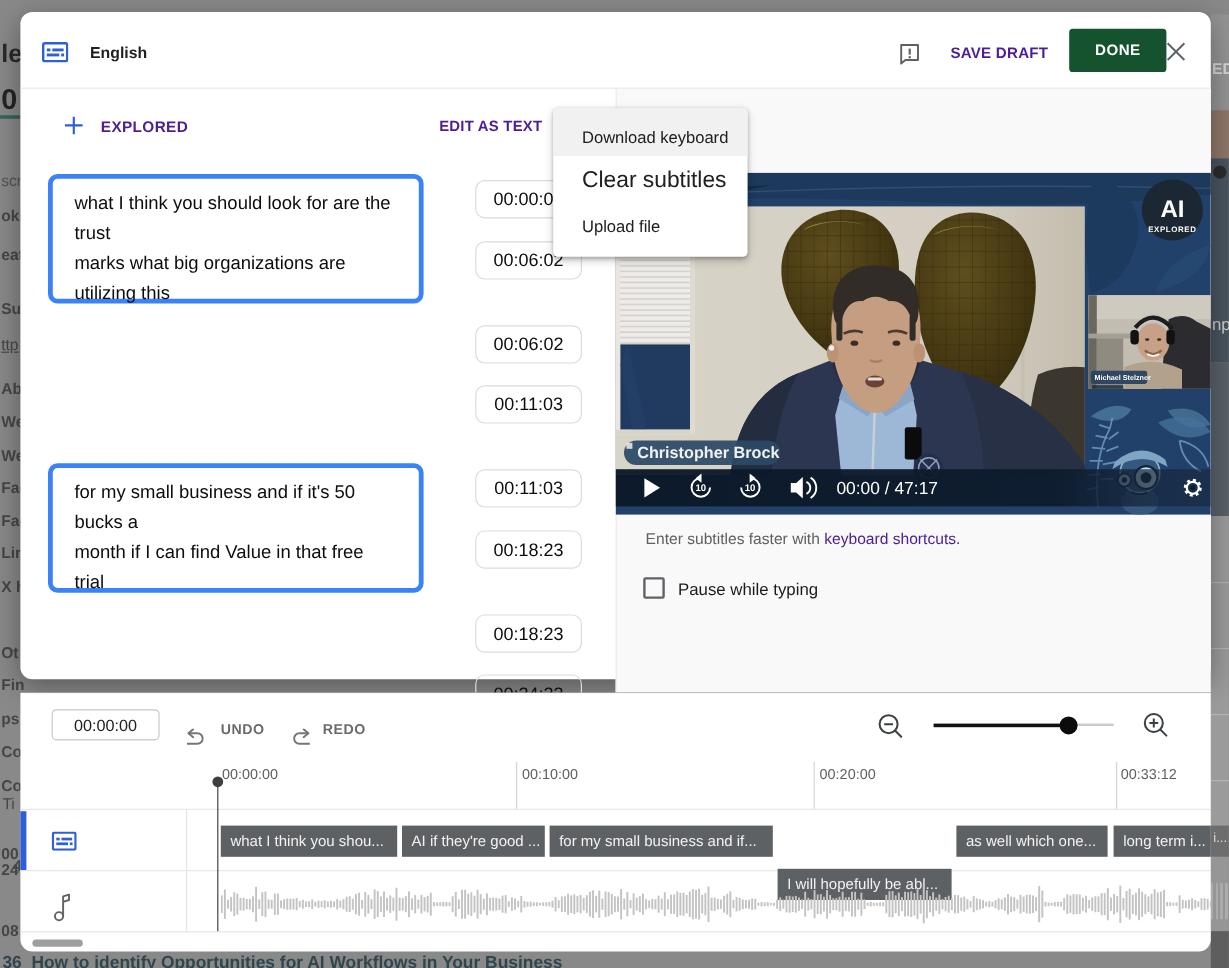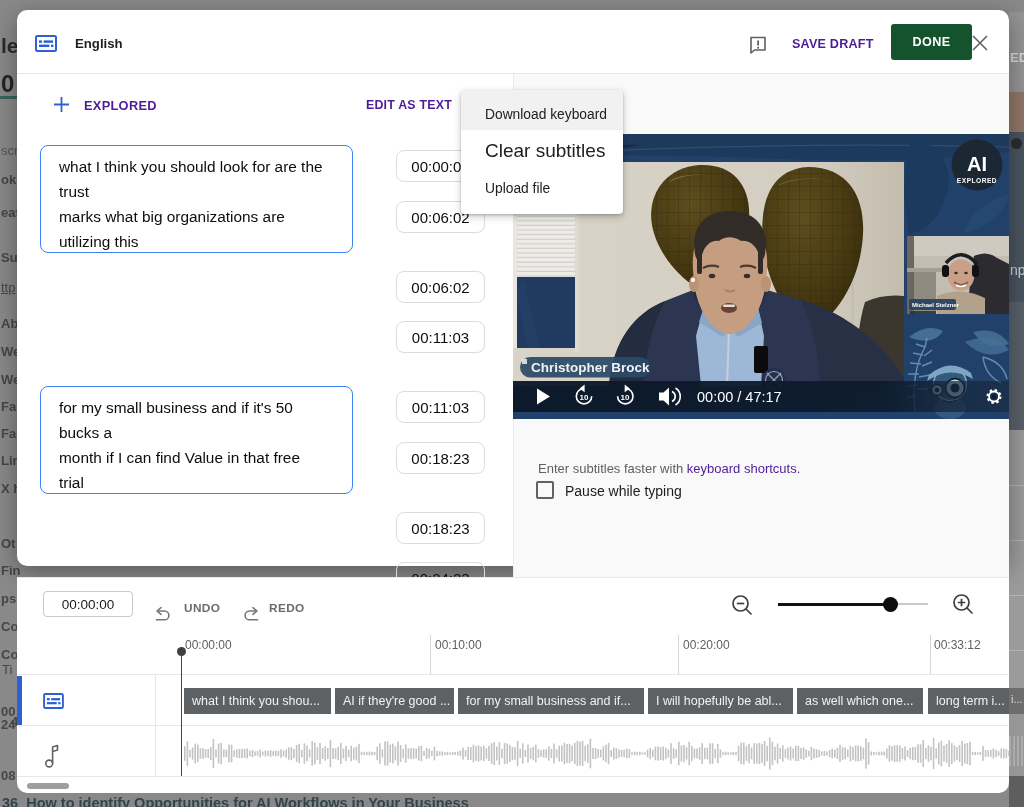--- a/index.html
+++ b/index.html
@@ -3,21 +3,21 @@
 <meta charset="utf-8">
 <style>
 * { margin:0; padding:0; box-sizing:border-box; }
 html,body { width:1024px; height:807px; overflow:hidden; background:#898989; font-family:"Liberation Sans", sans-serif; }
 .abs { position:absolute; }
 #bg { position:absolute; left:0; top:0; width:1024px; height:807px; }
 .bgtxt { position:absolute; color:#464646; font-size:13px; font-weight:bold; white-space:nowrap; }
 #dialog { position:absolute; left:17px; top:10px; width:992px; height:556px; background:#fff; border-radius:10px; box-shadow:0 6px 24px rgba(0,0,0,.35); }
 .blue { color:#4c1d95; }
 .icon { position:absolute; }
-.capbox { position:absolute; left:23px; width:313px; height:108px; border:1px solid #3b82f6; border-radius:8px; padding:8px 18px; font-size:15.4px; line-height:25px; color:#0d0d0d; white-space:nowrap; }
+.capbox { position:absolute; left:23px; width:313px; height:108px; border:4px solid #3b82f6; border-radius:8px; padding:8px 18px; font-size:15.4px; line-height:25px; color:#0d0d0d; white-space:nowrap; }
 .tsbox { position:absolute; left:379px; width:89px; height:32px; border:1px solid #dadce0; border-radius:8px; font-size:15px; color:#0d0d0d; text-align:center; line-height:31px; }
 .seg { position:absolute; top:678px; height:26px; background:#5e6163; color:#f2f2f2; font-size:12.5px; line-height:26px; padding-left:8px; white-space:nowrap; overflow:hidden; }
 </style>
 </head>
 <body>
 <div id="bg">
 
   <div class="bgtxt" style="left:1px;top:34px;font-size:21px;color:#2b2b2b;">le</div>
   <div class="bgtxt" style="left:1px;top:70px;font-size:24px;color:#242424;">0</div>
   <div class="abs" style="left:0;top:96px;width:17px;height:3px;background:#37655c;"></div>
@@ -101,21 +101,21 @@
     <div class="tsbox" style="top:196.5px;">00:06:02</div>
     <div class="tsbox" style="top:247px;">00:11:03</div>
     <div class="capbox" style="top:312px;">for my small business and if it's 50<br>bucks a<br>month if I can find Value in that free<br>trial</div>
     <div class="tsbox" style="top:317px;">00:11:03</div>
     <div class="tsbox" style="top:367.5px;">00:18:23</div>
     <div class="tsbox" style="top:437.5px;">00:18:23</div>
     <div class="tsbox" style="top:488px;">00:24:23</div>
   </div>
 
   <div class="abs" style="left:496px;top:64px;width:496px;height:503px;background:#f9f9f9;border-left:1px solid #ececec;"></div>
-  <div class="abs" id="video" style="left:496px;top:124px;width:496px;height:285px;">
+  <div class="abs" id="video" style="left:496px;top:134px;width:496px;height:285px;">
   <svg width="496" height="285" viewBox="0 0 496 285">
     <defs>
       <linearGradient id="wallg" x1="0" y1="0" x2="1" y2="0">
         <stop offset="0" stop-color="#d9d4c8"></stop>
             <stop offset="0.75" stop-color="#d3cec1"></stop>
             <stop offset="1" stop-color="#c4bdae"></stop>
       </linearGradient>
       <radialGradient id="leafg" cx="0.4" cy="0.3" r="0.9">
         <stop offset="0" stop-color="#5f4e1e"></stop>
             <stop offset="0.55" stop-color="#453811"></stop>
@@ -261,21 +261,21 @@
     <path d="M146 258.5 h4.5 l5.5 -5 v18 l-5.5 -5 h-4.5 z" fill="#fff"></path>
     <path d="M159 257.5 a 5.5 5.5 0 0 1 0 10 M162.5 254 a 10 10 0 0 1 0 17" stroke="#fff" stroke-width="1.6" fill="none"></path>
     <text x="184" y="267.5" font-family="Liberation Sans, sans-serif" font-size="14.5" fill="#ffffff">00:00 / 47:17</text>
     <g transform="translate(481,262.5)">
       <circle r="6.2" fill="none" stroke="#fff" stroke-width="2.6" stroke-dasharray="2.4 2.45"></circle>
       <circle r="5" fill="none" stroke="#fff" stroke-width="1.8"></circle>
       <circle r="2.2" fill="#0e1b2b"></circle>
     </g>
   </svg>
   </div>
-  <div class="abs" style="left:521px;top:431px;font-size:13px;color:#606060;margin-top:20px;">Enter subtitles faster with <span class="blue">keyboard shortcuts.</span></div>
+  <div class="abs" style="left:521px;top:431px;font-size:13px;color:#606060;">Enter subtitles faster with <span class="blue">keyboard shortcuts.</span></div>
   <div class="abs" style="left:519px;top:471px;width:18px;height:18px;border:2px solid #5f6368;border-radius:2px;background:#f9f9f9;"></div>
   <div class="abs" style="left:548px;top:473px;font-size:14px;color:#1b1b1b;">Pause while typing</div>
 
   <div class="abs" style="left:0;top:567px;width:992px;height:216px;background:#fff;border-top:1px solid #e9e9e9;border-radius:0 0 10px 10px;"></div>
   <div class="abs" style="left:26px;top:581px;width:90px;height:26px;border:1px solid #c8c8c8;border-radius:4px;font-size:13.5px;color:#202020;text-align:center;line-height:25px;">00:00:00</div>
   <svg class="icon" style="left:138px;top:597px;" width="18" height="15" viewBox="0 0 18 15">
     <path d="M2 4 H9.5 A4.4 4.4 0 0 1 9.5 12.8 H0.8" fill="none" stroke="#757575" stroke-width="1.6"></path>
     <path d="M6 0.7 L2 4 L6 7.3" fill="none" stroke="#757575" stroke-width="1.6" stroke-linejoin="round" stroke-linecap="round"></path>
   </svg>
   <div class="abs" style="left:167px;top:591px;font-size:11.8px;font-weight:bold;color:#6a6a6a;letter-spacing:.4px;">UNDO</div>
@@ -320,21 +320,21 @@
     <rect x="16" y="9.6" width="2.4" height="2.4" fill="#2e5fd7"></rect>
   </svg>
   <svg class="icon" style="left:28px;top:731px;" width="14" height="28" viewBox="0 0 14 28">
     <circle cx="4.2" cy="22.5" r="3.4" fill="none" stroke="#5f6368" stroke-width="1.6"></circle>
     <path d="M7.6 22.5 V6 L12.5 4.5 V9 L7.6 10.5" fill="none" stroke="#5f6368" stroke-width="1.6" stroke-linejoin="round"></path>
   </svg>
   <div id="segs">
     <div class="seg" style="left:167px;width:147px;">what I think you shou...</div>
     <div class="seg" style="left:318px;width:119px;">AI if they're good ...</div>
     <div class="seg" style="left:441px;width:186px;">for my small business and if...</div>
-    <div class="seg" style="left:631px;width:145px;">I will hopefully be abl...</div>
+    <div class="seg" style="left:631px;width:145px;margin-top:36px;">I will hopefully be abl...</div>
     <div class="seg" style="left:780px;width:126px;">as well which one...</div>
     <div class="seg" style="left:911px;width:81px;">long term i...</div>
   </div>
   <svg class="icon" id="wave" style="left:167px;top:726px;" width="825" height="40" viewBox="0 0 825 40">
       <rect x="0.0" y="10.2" width="1.6" height="14.6" fill="#c3c3c3"></rect>
       <rect x="2.6" y="5.2" width="1.6" height="24.6" fill="#c3c3c3"></rect>
       <rect x="5.2" y="13.8" width="1.6" height="7.5" fill="#c3c3c3"></rect>
       <rect x="7.8" y="11.4" width="1.6" height="12.2" fill="#c3c3c3"></rect>
       <rect x="10.4" y="7.6" width="1.6" height="19.8" fill="#c3c3c3"></rect>
       <rect x="13.0" y="8.7" width="1.6" height="17.6" fill="#c3c3c3"></rect>

